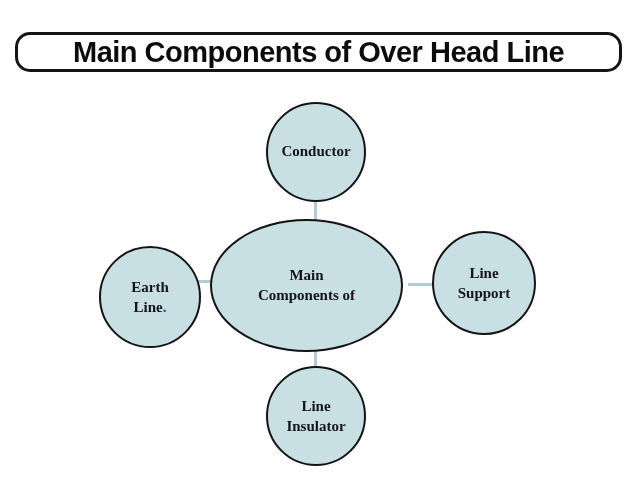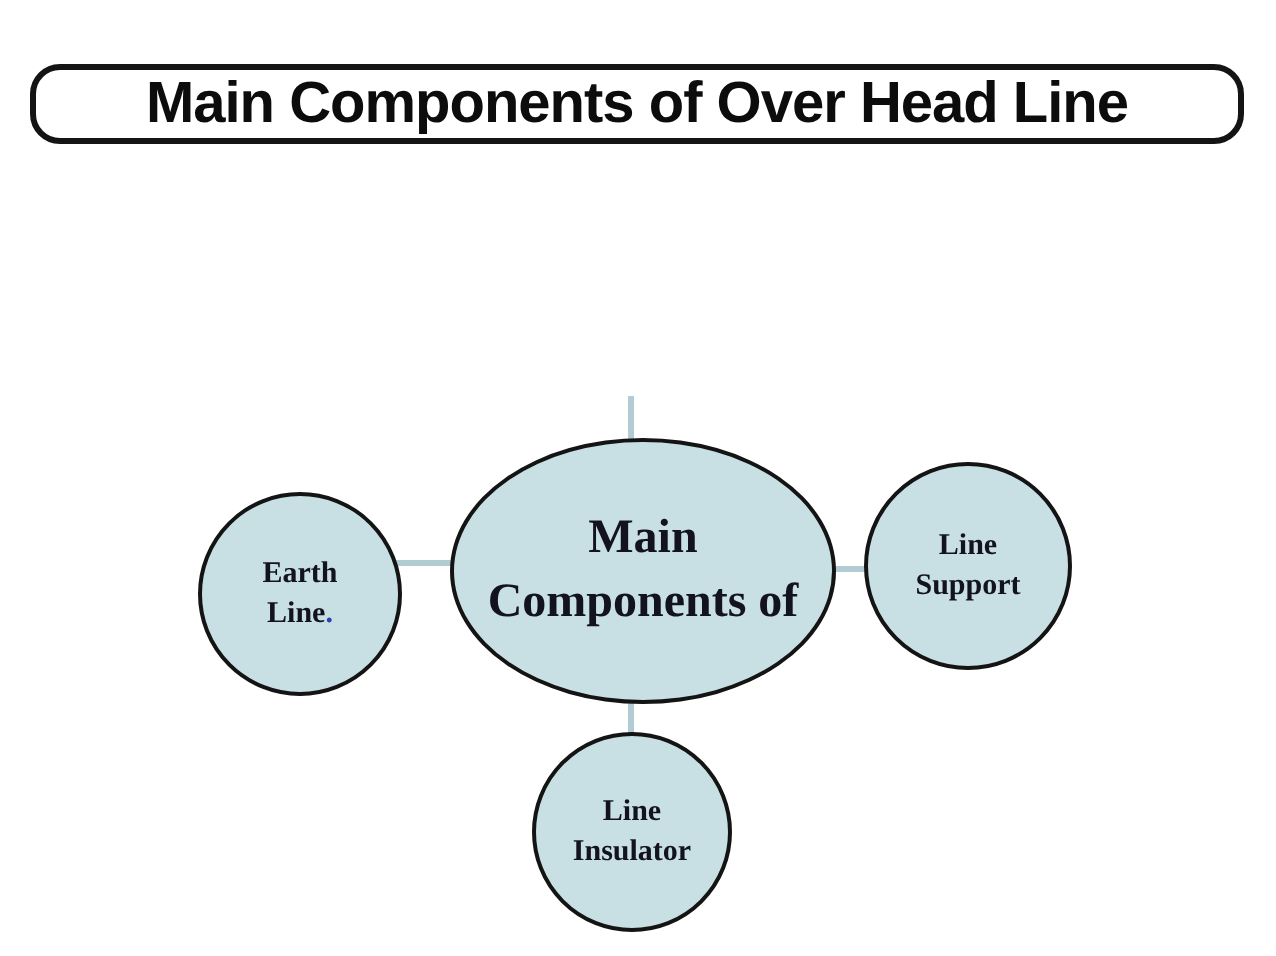--- a/index.html
+++ b/index.html
@@ -48,26 +48,26 @@
     flex-direction: column;
     align-items: center;
     justify-content: center;
     text-align: center;
     font-weight: bold;
     color: var(--node-text, #13131f);
     z-index: 1;
   }
   .node .nline { display: block; }
   .node-center {
-    left: 225px;
+    left: 210px;
     top: 219px;
     width: 193px;
     height: 133px;
     border-width: 2.5px;
-    font-size: 24px;
+    font-size: 15px;
     line-height: 1.31;
   }
   .node-conductor {
     left: 266px;
     top: 102px;
     width: 100px;
     height: 100px;
     font-size: 15px;
     line-height: 1.3;
   }
@@ -120,20 +120,23 @@
   <div class="connector connector-top"></div>
   <div class="connector connector-bottom"></div>
   <div class="connector connector-left"></div>
   <div class="connector connector-right"></div>
 
   <div class="node node-center">
     <span class="nline">Main</span>
     <span class="nline">Components of</span>
   </div>
 
+  <div class="node node-conductor">
+    <span class="nline">Conductor</span>
+  </div>
 
   <div class="node node-earth-wire">
     <span class="nline">Earth</span>
     <span class="nline"><span>Line</span><span class="period">.</span></span>
   </div>
 
   <div class="node node-line-support">
     <span class="nline">Line</span>
     <span class="nline">Support</span>
   </div>

